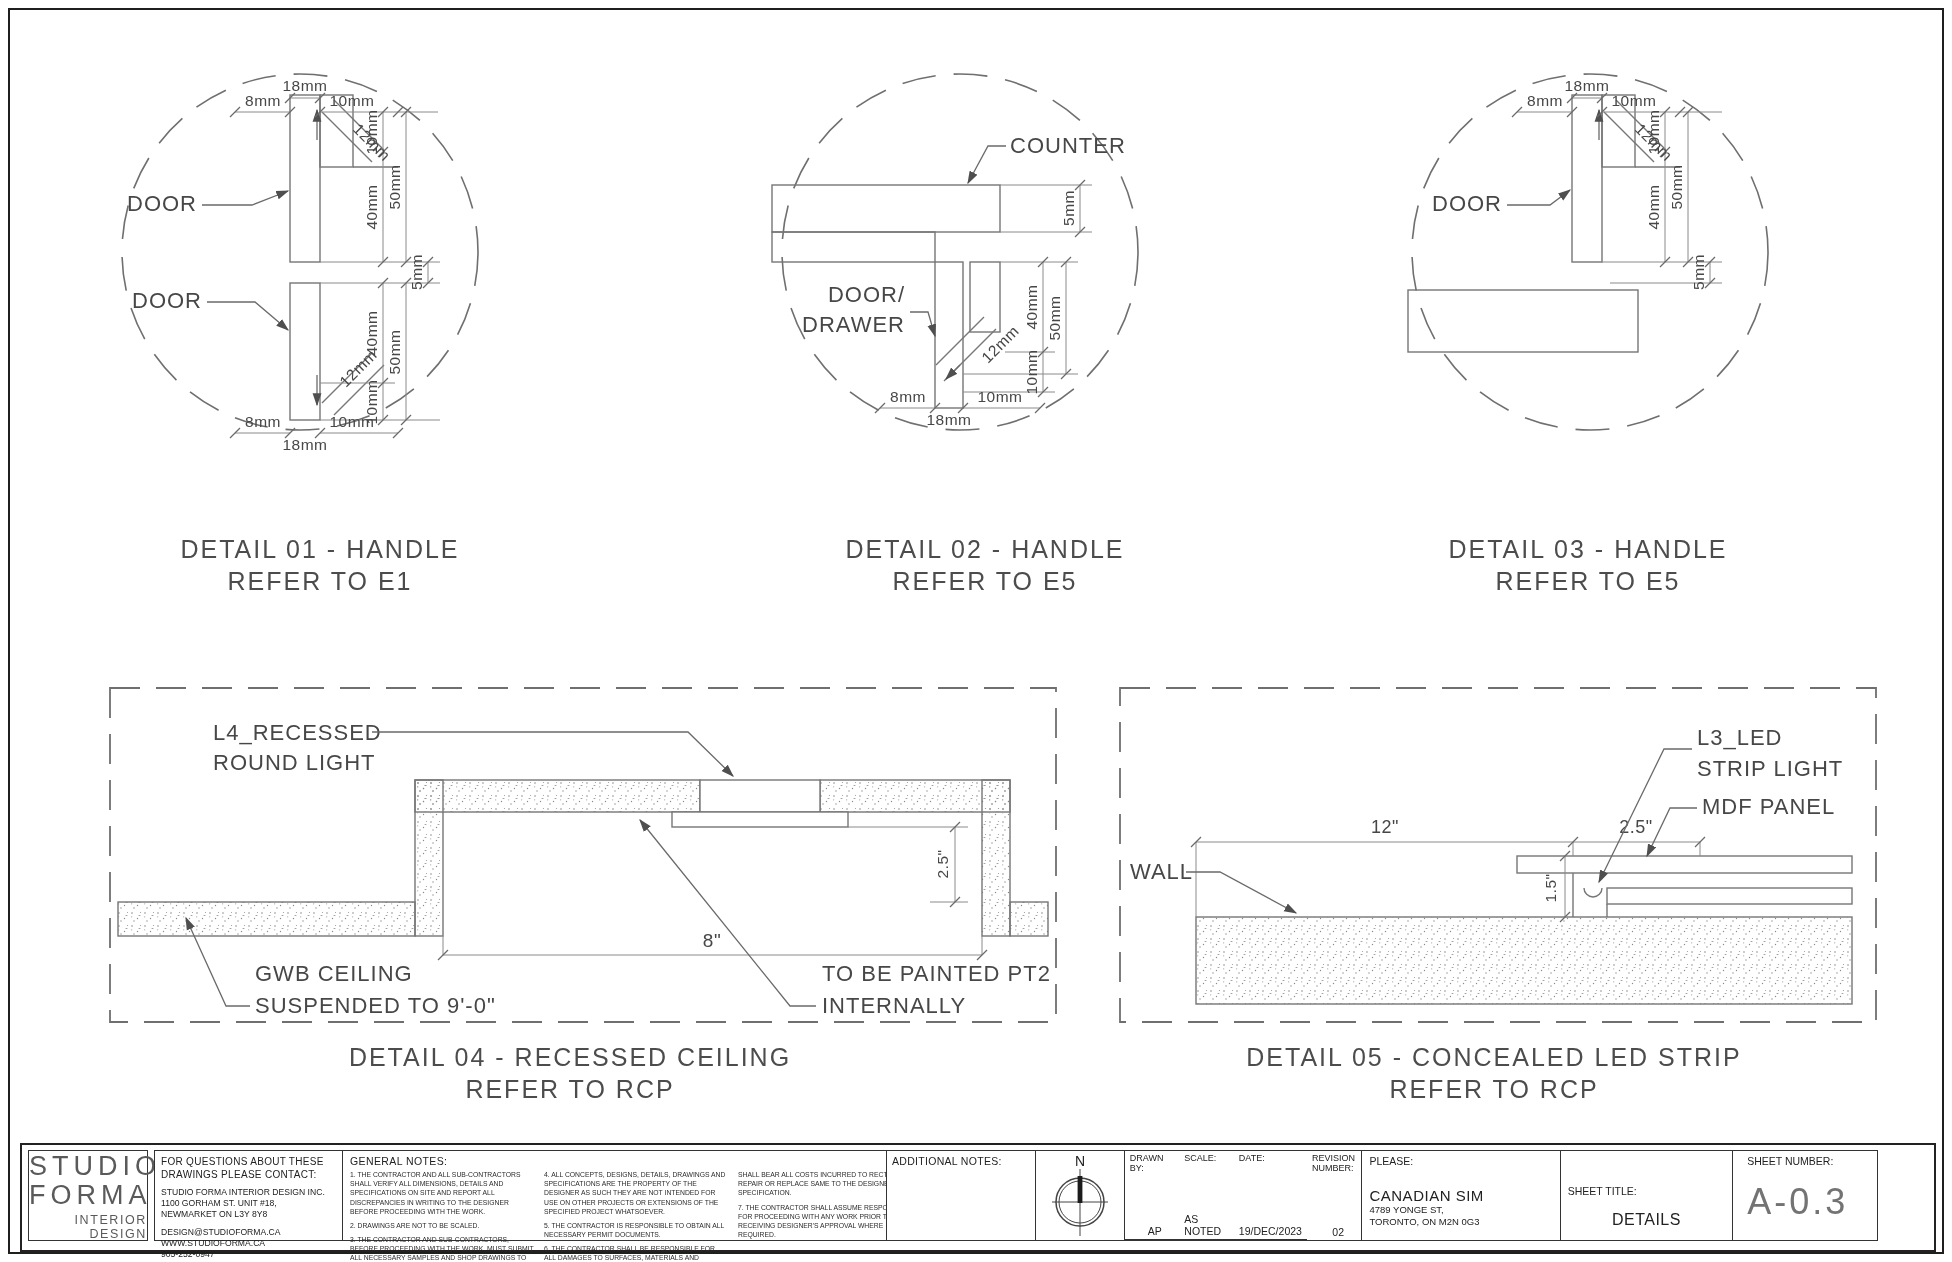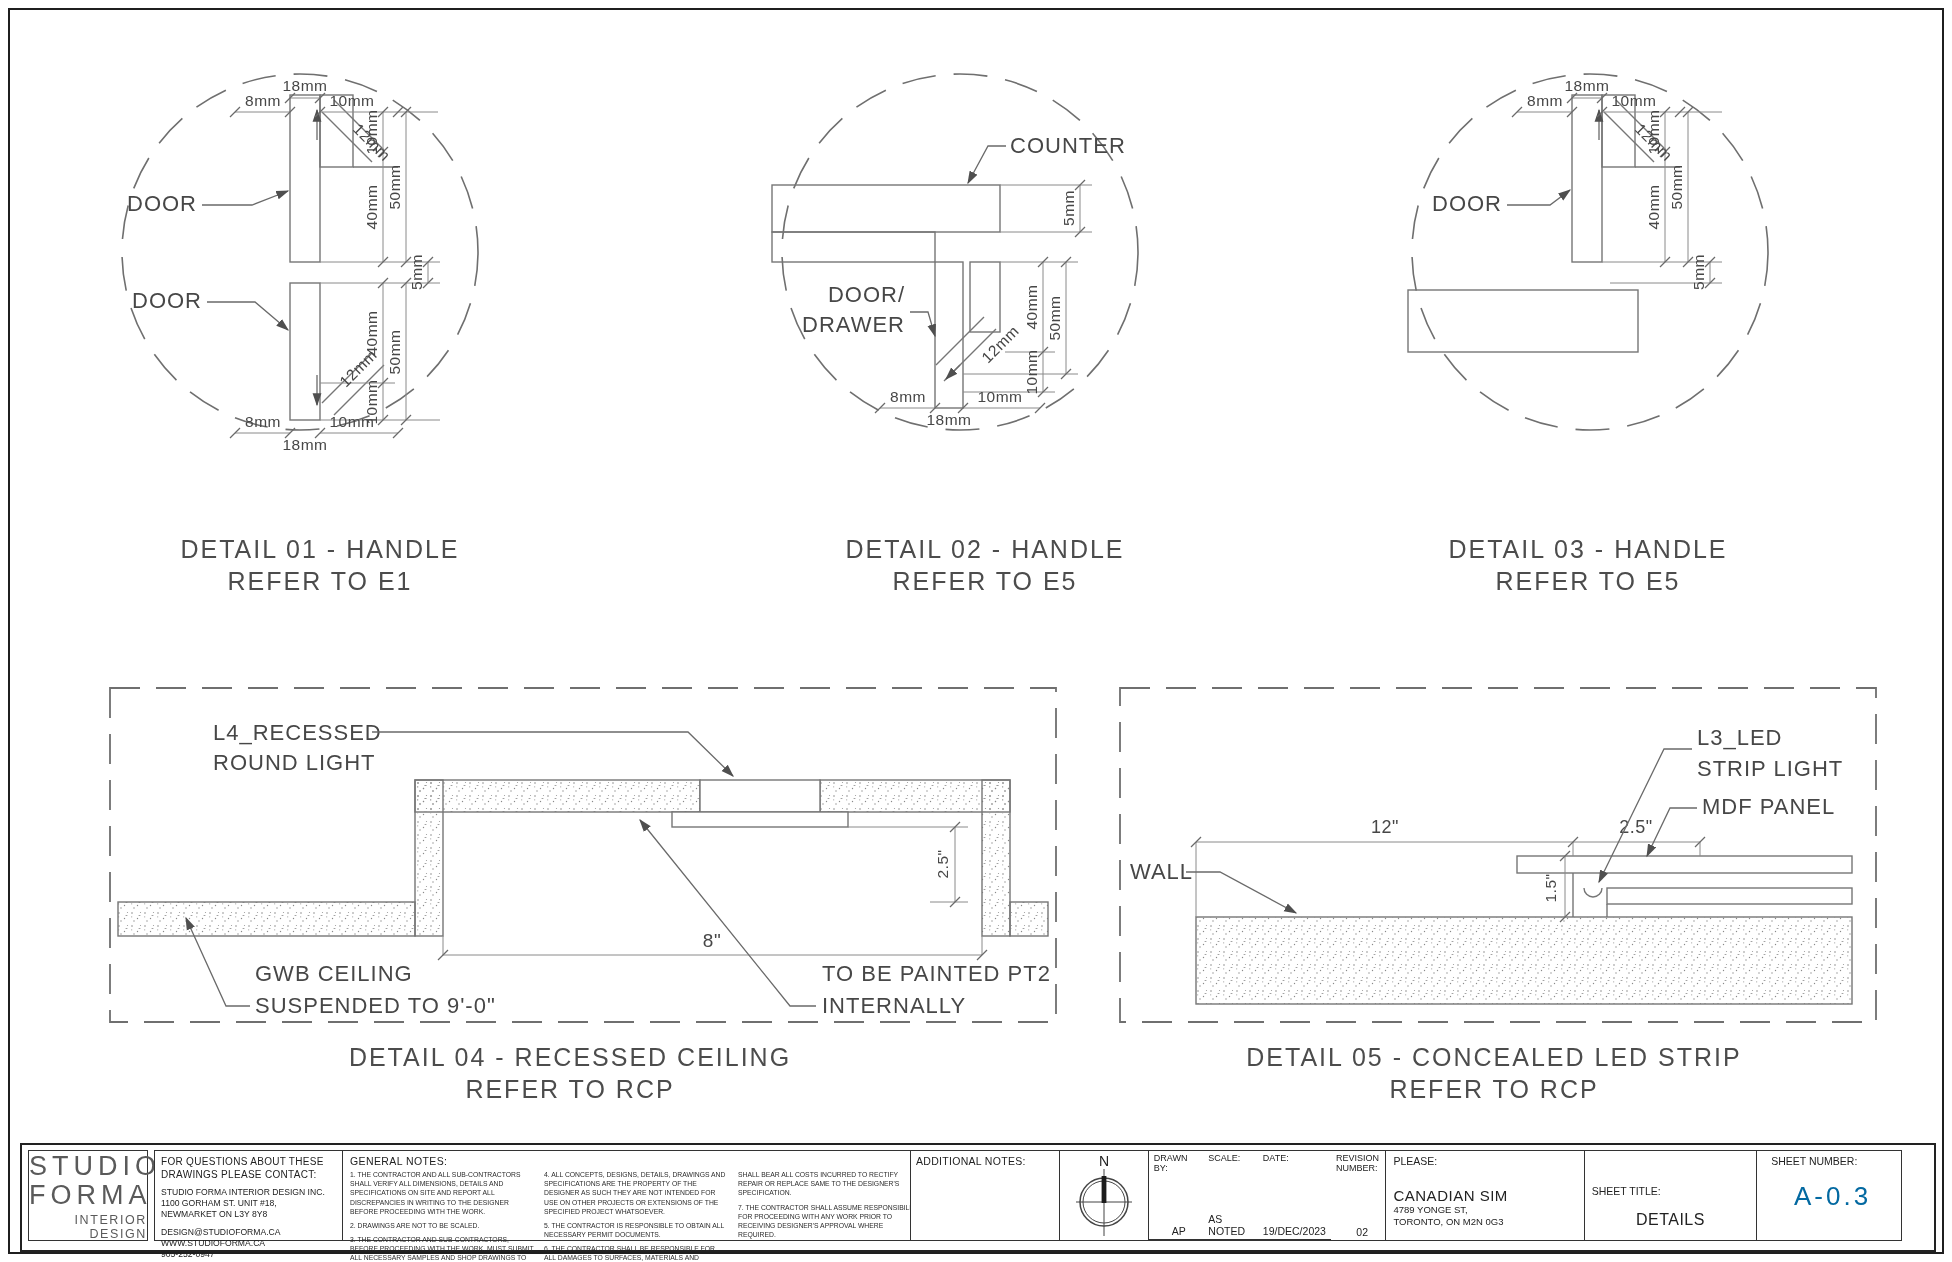--- a/index.html
+++ b/index.html
@@ -25,41 +25,41 @@
   .logo-l3{font-size:12.5px;letter-spacing:1.6px;margin-top:4px;color:#5a5a5a;}
   .contact-cell{left:132px;width:214px;padding:5px 6px;box-sizing:border-box;}
   .contact-cell .hd{font-size:10px;letter-spacing:.3px;color:#222;line-height:1.25;}
   .contact-cell .tx{font-size:8.6px;color:#222;line-height:1.3;}
   .sp{height:6px;}
   .notes-cell{left:320px;width:588px;padding:4px 7px;box-sizing:border-box;}
   .notes-hd{font-size:10.5px;color:#222;letter-spacing:.4px;margin-bottom:3px;}
   .notes-cols{display:flex;gap:10px;}
   .ncol{width:33%;font-size:6.8px;line-height:1.35;color:#2a2a2a;}
   .ncol p{margin:0 0 5px 0;}
-  .tb-right{left:888px;width:992px;display:flex;}
+  .tb-right{left:864px;width:992px;display:flex;}
   .tr-sec{border-right:1.6px solid #333;box-sizing:border-box;position:relative;height:100%;}
   .tr-sec:last-child{border-right:none;margin-left:7px;}
   .add-notes{width:150px;}
   .add-notes .l{font-size:10.5px;color:#222;padding:4px 5px;letter-spacing:.3px;}
   .north{width:90px;display:flex;align-items:center;justify-content:center;}
   .fields{width:240px;display:flex;flex-direction:row;}
   .frow{flex:1;border-bottom:1.6px solid #333;display:flex;align-items:flex-end;padding:0 5px 2px 5px;box-sizing:border-box;position:relative;}
   .frow:last-child{border-bottom:none;}
   .frow .fl{position:absolute;top:2px;left:5px;font-size:9px;color:#222;}
   .frow .fv{margin-left:auto;margin-right:28%;font-size:10.5px;color:#222;}
   .project{width:200px;padding:4px 7px;box-sizing:border-box;}
   .project .l{font-size:10.5px;color:#222;}
   .project .nm{font-size:15px;color:#222;margin-top:20px;letter-spacing:.5px;}
   .project .ad{font-size:9.5px;color:#222;line-height:1.3;}
   .stitle{width:174px;padding:4px 7px;box-sizing:border-box;}
   .stitle .l{font-size:10.5px;color:#222;margin-top:30px;}
   .stitle .v{font-size:16px;color:#222;text-align:center;margin-top:14px;letter-spacing:.5px;}
   .snum{width:138px;padding:4px 7px;box-sizing:border-box;}
   .snum .l{font-size:10.5px;color:#222;}
-  .snum .v{font-size:26px;color:#0369a1;text-align:center;margin-top:14px;letter-spacing:3px;}
+  .snum .v{font-size:36px;color:#737373;text-align:left;margin-top:14px;letter-spacing:3px;}
 </style>
 </head>
 <body>
 
 <div class="sheet">
   <div class="frame"></div>
 
   <svg width="1952" height="1140" viewBox="0 0 1952 1140" style="position:absolute;left:0;top:0;">
     <defs>
       <pattern id="stip" width="13" height="13" patternUnits="userSpaceOnUse">

